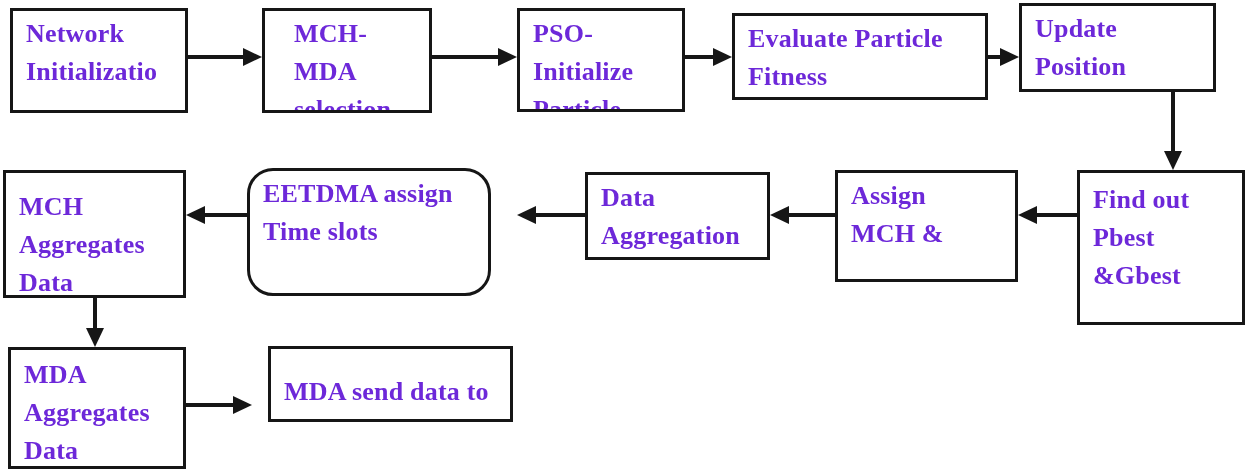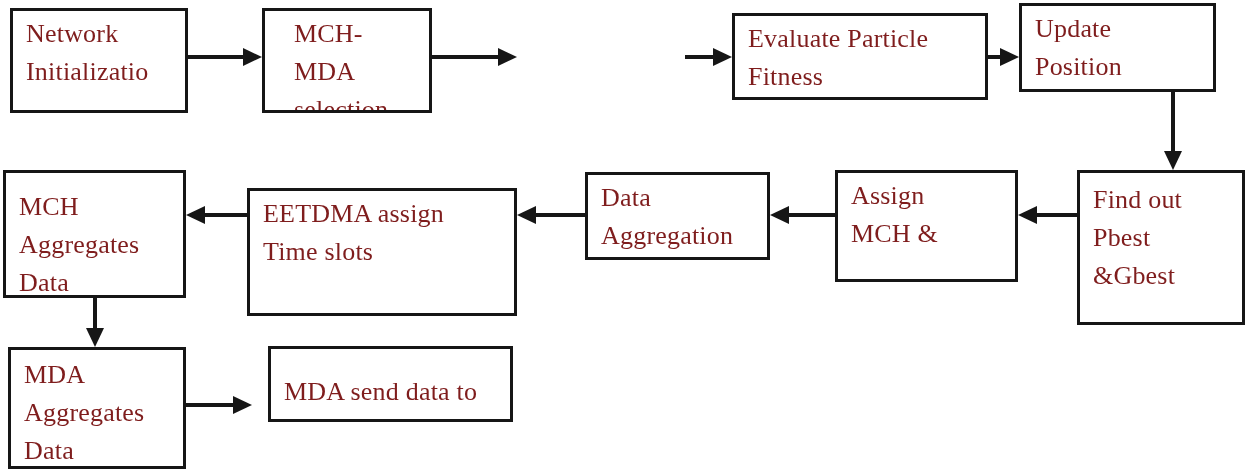--- a/index.html
+++ b/index.html
@@ -9,39 +9,39 @@
     height:476px;
     background:#ffffff;
     font-family:"Liberation Serif", serif;
     overflow:hidden;
   }
   .node {
     position:absolute;
     box-sizing:border-box;
     border:3px solid #161616;
     background:#ffffff;
-    color:#7f1d1d;
-    font-weight:normal;
+    color:#6d28d9;
+    font-weight:bold;
     font-size:26px;
     line-height:38px;
     padding:4px 6px 0 13px;
     white-space:pre-line;
     overflow:hidden;
     letter-spacing:0.2px;
   }
   
   #n-network   { left:10px;   top:8px;   width:178px; height:105px; }
   #n-mchmda    { left:262px;  top:8px;   width:170px; height:105px;padding-left:29px; }
   #n-pso       { left:517px;  top:8px;   width:168px; height:104px; }
   #n-evaluate  { left:732px;  top:13px;   width:256px; height:87px;  }
   #n-update    { left:1019px; top:3px;   width:197px; height:89px;  }
   #n-findout   { left:1077px; top:170px; width:168px; height:155px; padding-top:8px; }
   #n-assign    { left:835px;  top:170px; width:183px; height:112px;  }
   #n-dataagg   { left:585px;  top:172px; width:185px; height:88px;  }
-  #n-eetdma    { left:247px;  top:188px; width:270px; height:128px; }
+  #n-eetdma    { left:247px;  top:168px; width:244px; height:128px;border-radius:26px; }
   #n-mchagg    { left:3px;    top:170px; width:183px; height:128px; padding-top:15px; }
   #n-mdaagg    { left:8px;    top:347px; width:178px; height:122px; padding-top:6px; }
   #n-mdasink   { left:268px;  top:346px; width:245px; height:76px; padding-top:24px; }
 
   
   .hline {
     position:absolute;
     height:4px;
     background:#161616;
   }
@@ -96,20 +96,23 @@
 </head>
 <body>
 
 <div id="canvas">
 
   <div class="node" id="n-network">Network
 Initializatio</div>
   <div class="node" id="n-mchmda">MCH-
 MDA
 selection</div>
+  <div class="node" id="n-pso">PSO-
+Initialize
+Particle</div>
   <div class="node" id="n-evaluate">Evaluate Particle
 Fitness</div>
   <div class="node" id="n-findout">Find out
 Pbest
 &amp;Gbest</div>
   <div class="node" id="n-update">Update
 Position</div>
   <div class="node" id="n-assign">Assign
 MCH &amp;</div>
   <div class="node" id="n-dataagg">Data

